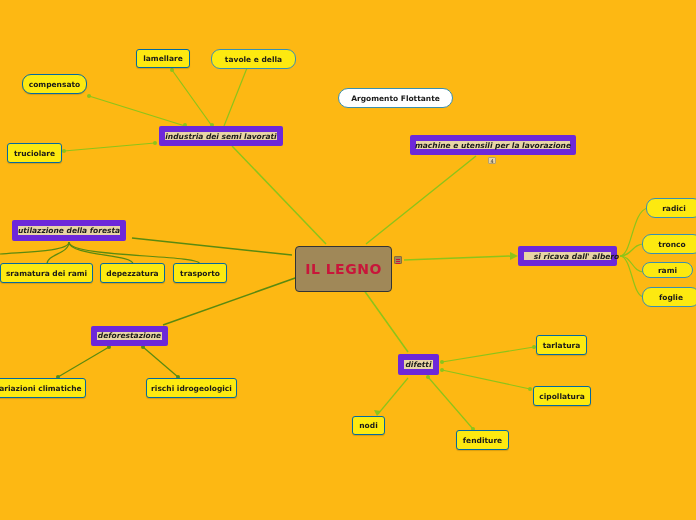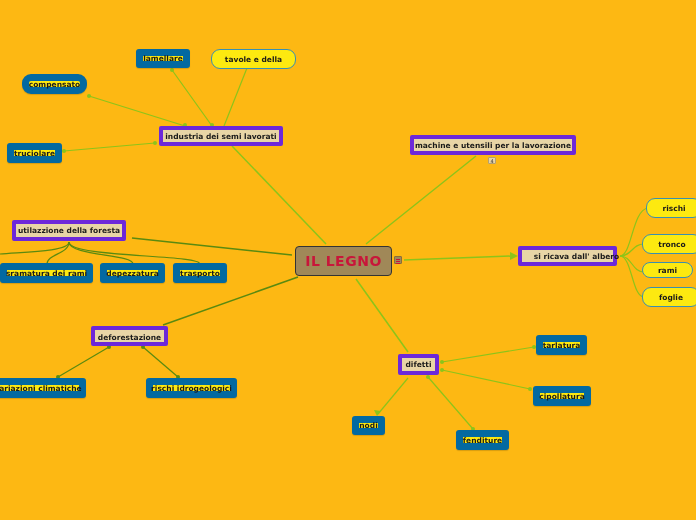--- a/index.html
+++ b/index.html
@@ -1,22 +1,22 @@
 <!DOCTYPE html>
 <html><head>
 <meta charset="utf-8">
 <style>
   html,body{margin:0;padding:0;}
   body{width:696px;height:520px;background:#fdb813;position:relative;overflow:hidden;font-family:"DejaVu Sans","Liberation Sans",sans-serif;}
   #canvas{position:absolute;left:0;top:0;width:696px;height:520px;}
   svg.links{position:absolute;left:0;top:0;}
   .node{position:absolute;box-sizing:border-box;display:flex;align-items:center;justify-content:center;font-size:7.5px;font-weight:bold;color:#1a1a1a;white-space:nowrap;cursor:pointer;}
-  .leaf{background:#fde910;border:7px solid #0369a1;border-radius:3px;box-shadow:0 1px 1px rgba(0,0,0,0.15);}
+  .leaf{background:#fde910;border:1px solid #0369a1;border-radius:3px;box-shadow:0 1px 1px rgba(0,0,0,0.15);}
   .leaf-blue{background:#fde910;border:1px solid #3a8fb0;border-radius:9px;}
-  .sub{background:#e8d5a6;border:4px solid #6d28d9;border-radius:2px;}
+  .sub{background:#e8d5a6;border:6px solid #6d28d9;border-radius:2px;font-style:italic;}
   .float{background:#ffffff;border:1px solid #3a8fb0;border-radius:10px;}
   .central{background:#a08858;border:1px solid #333;border-radius:4px;color:#c8163a;font-size:14px;font-weight:bold;letter-spacing:0.5px;}
   .note-icon{position:absolute;width:8px;height:8px;background:#a08858;border:1px solid #8a6d3a;border-radius:1px;box-sizing:border-box;}
   .note-icon i{position:absolute;left:1px;right:1px;height:1px;background:#c8163a;}
   .badge{position:absolute;width:8px;height:7px;background:#e8d5a6;border:1px solid #b5a070;border-radius:1px;font-size:5px;line-height:6px;text-align:center;color:#333;box-sizing:border-box;}
 </style>
 </head>
 <body>
 
 <div id="canvas">
@@ -65,29 +65,32 @@
     <line x1="442" y1="370" x2="530" y2="389" stroke="#8cc41a" stroke-width="1.2"></line>
     <circle cx="442" cy="370" r="2" fill="#8cc41a"></circle>
     <circle cx="530" cy="389" r="2" fill="#8cc41a"></circle>
     <line x1="408" y1="378" x2="378" y2="414" stroke="#8cc41a" stroke-width="1.2"></line>
     <polygon points="374,410 377,416 381,411" fill="#8cc41a"></polygon>
     <line x1="428" y1="377" x2="473" y2="429" stroke="#8cc41a" stroke-width="1.2"></line>
     <circle cx="428" cy="377" r="2" fill="#8cc41a"></circle>
     <circle cx="473" cy="429" r="2" fill="#8cc41a"></circle>
   </svg>
 
-  <div class="node central" style="left:295px;top:246px;width:97px;height:30px;">
+  <div class="node central" style="left:295px;top:246px;width:97px;height:46px;">
     <span>IL LEGNO</span>
   </div>
   <div class="note-icon" style="left:394px;top:256px;">
     <i style="top:2px"></i>
       <i style="top:4px"></i>
       <i style="top:6px"></i>
   </div>
 
+  <div class="node float" style="left:338px;top:88px;width:115px;height:20px;">
+    <span>Argomento Flottante</span>
+  </div>
 
   <div class="node sub" style="left:159px;top:126px;width:124px;height:20px;">
     <span>industria dei semi lavorati</span>
   </div>
   <div class="node leaf" style="left:136px;top:49px;width:54px;height:19px;">
     <span>lamellare</span>
   </div>
   <div class="node leaf-blue" style="left:211px;top:49px;width:85px;height:20px;">
     <span>tavole e della</span>
   </div>
@@ -102,21 +105,21 @@
     <span>machine e utensili per la lavorazione</span>
   </div>
   <div class="badge" style="left:488px;top:157px;">
     <span>4</span>
   </div>
 
   <div class="node sub" style="left:518px;top:246px;width:99px;height:20px;padding-left:18px;">
     <span>si ricava dall' albero</span>
   </div>
   <div class="node leaf-blue" style="left:646px;top:198px;width:56px;height:20px;">
-    <span>rischi</span>
+    <span>radici</span>
   </div>
   <div class="node leaf-blue" style="left:642px;top:234px;width:60px;height:20px;">
     <span>tronco</span>
   </div>
   <div class="node leaf-blue" style="left:642px;top:262px;width:51px;height:16px;">
     <span>rami</span>
   </div>
   <div class="node leaf-blue" style="left:642px;top:287px;width:58px;height:20px;">
     <span>foglie</span>
   </div>

